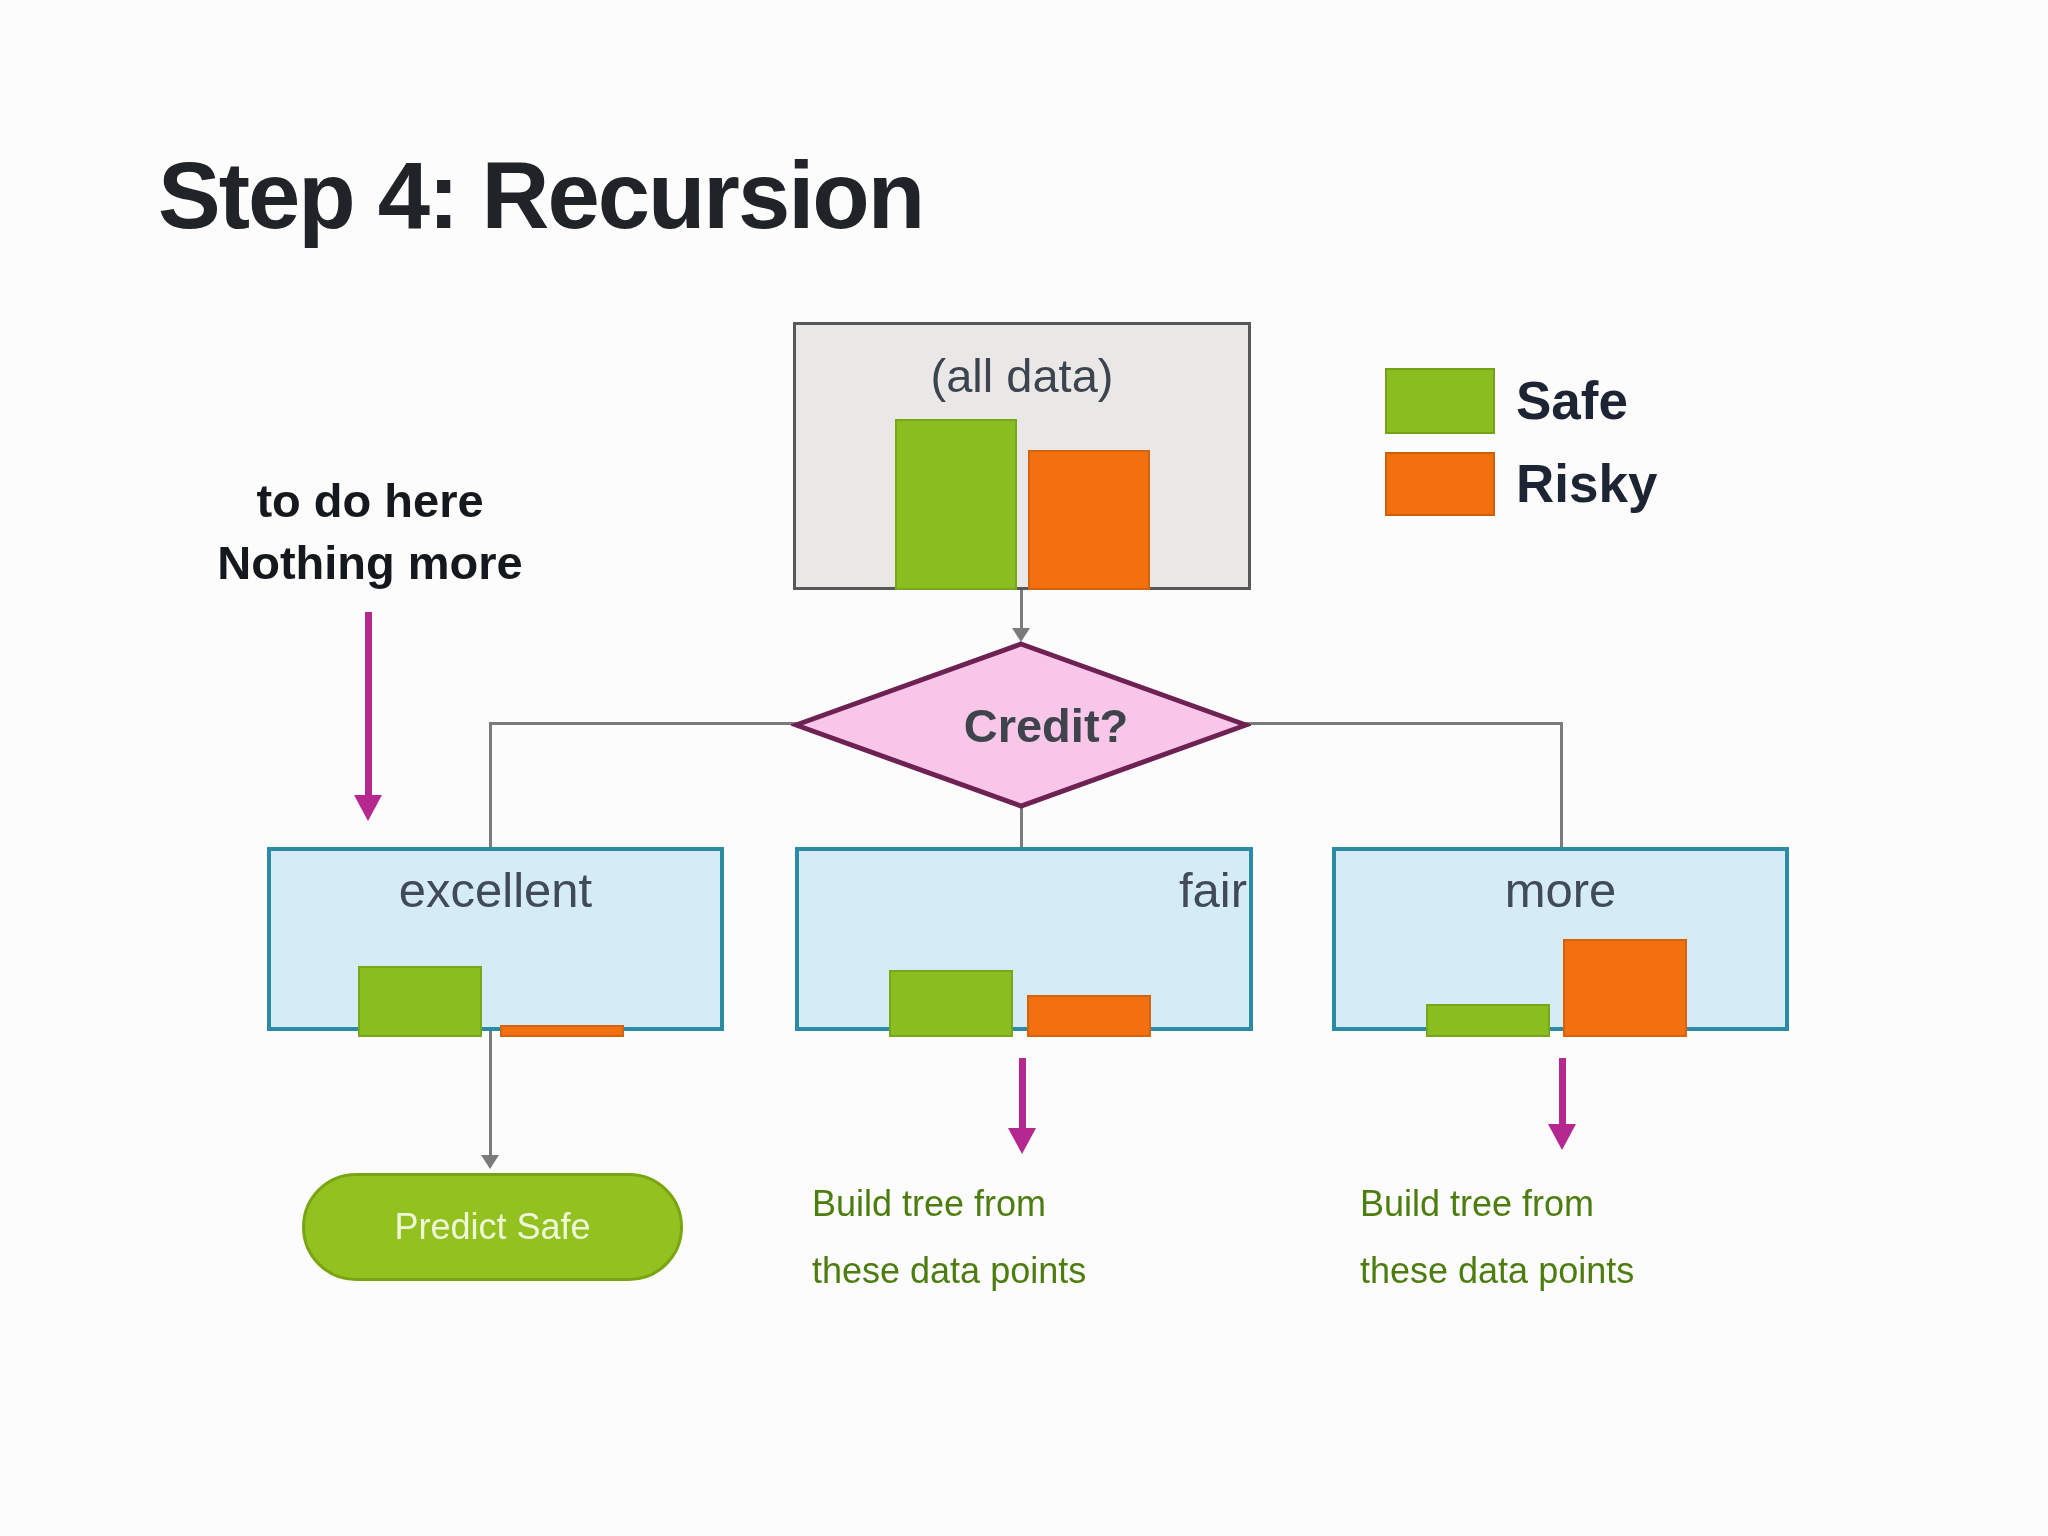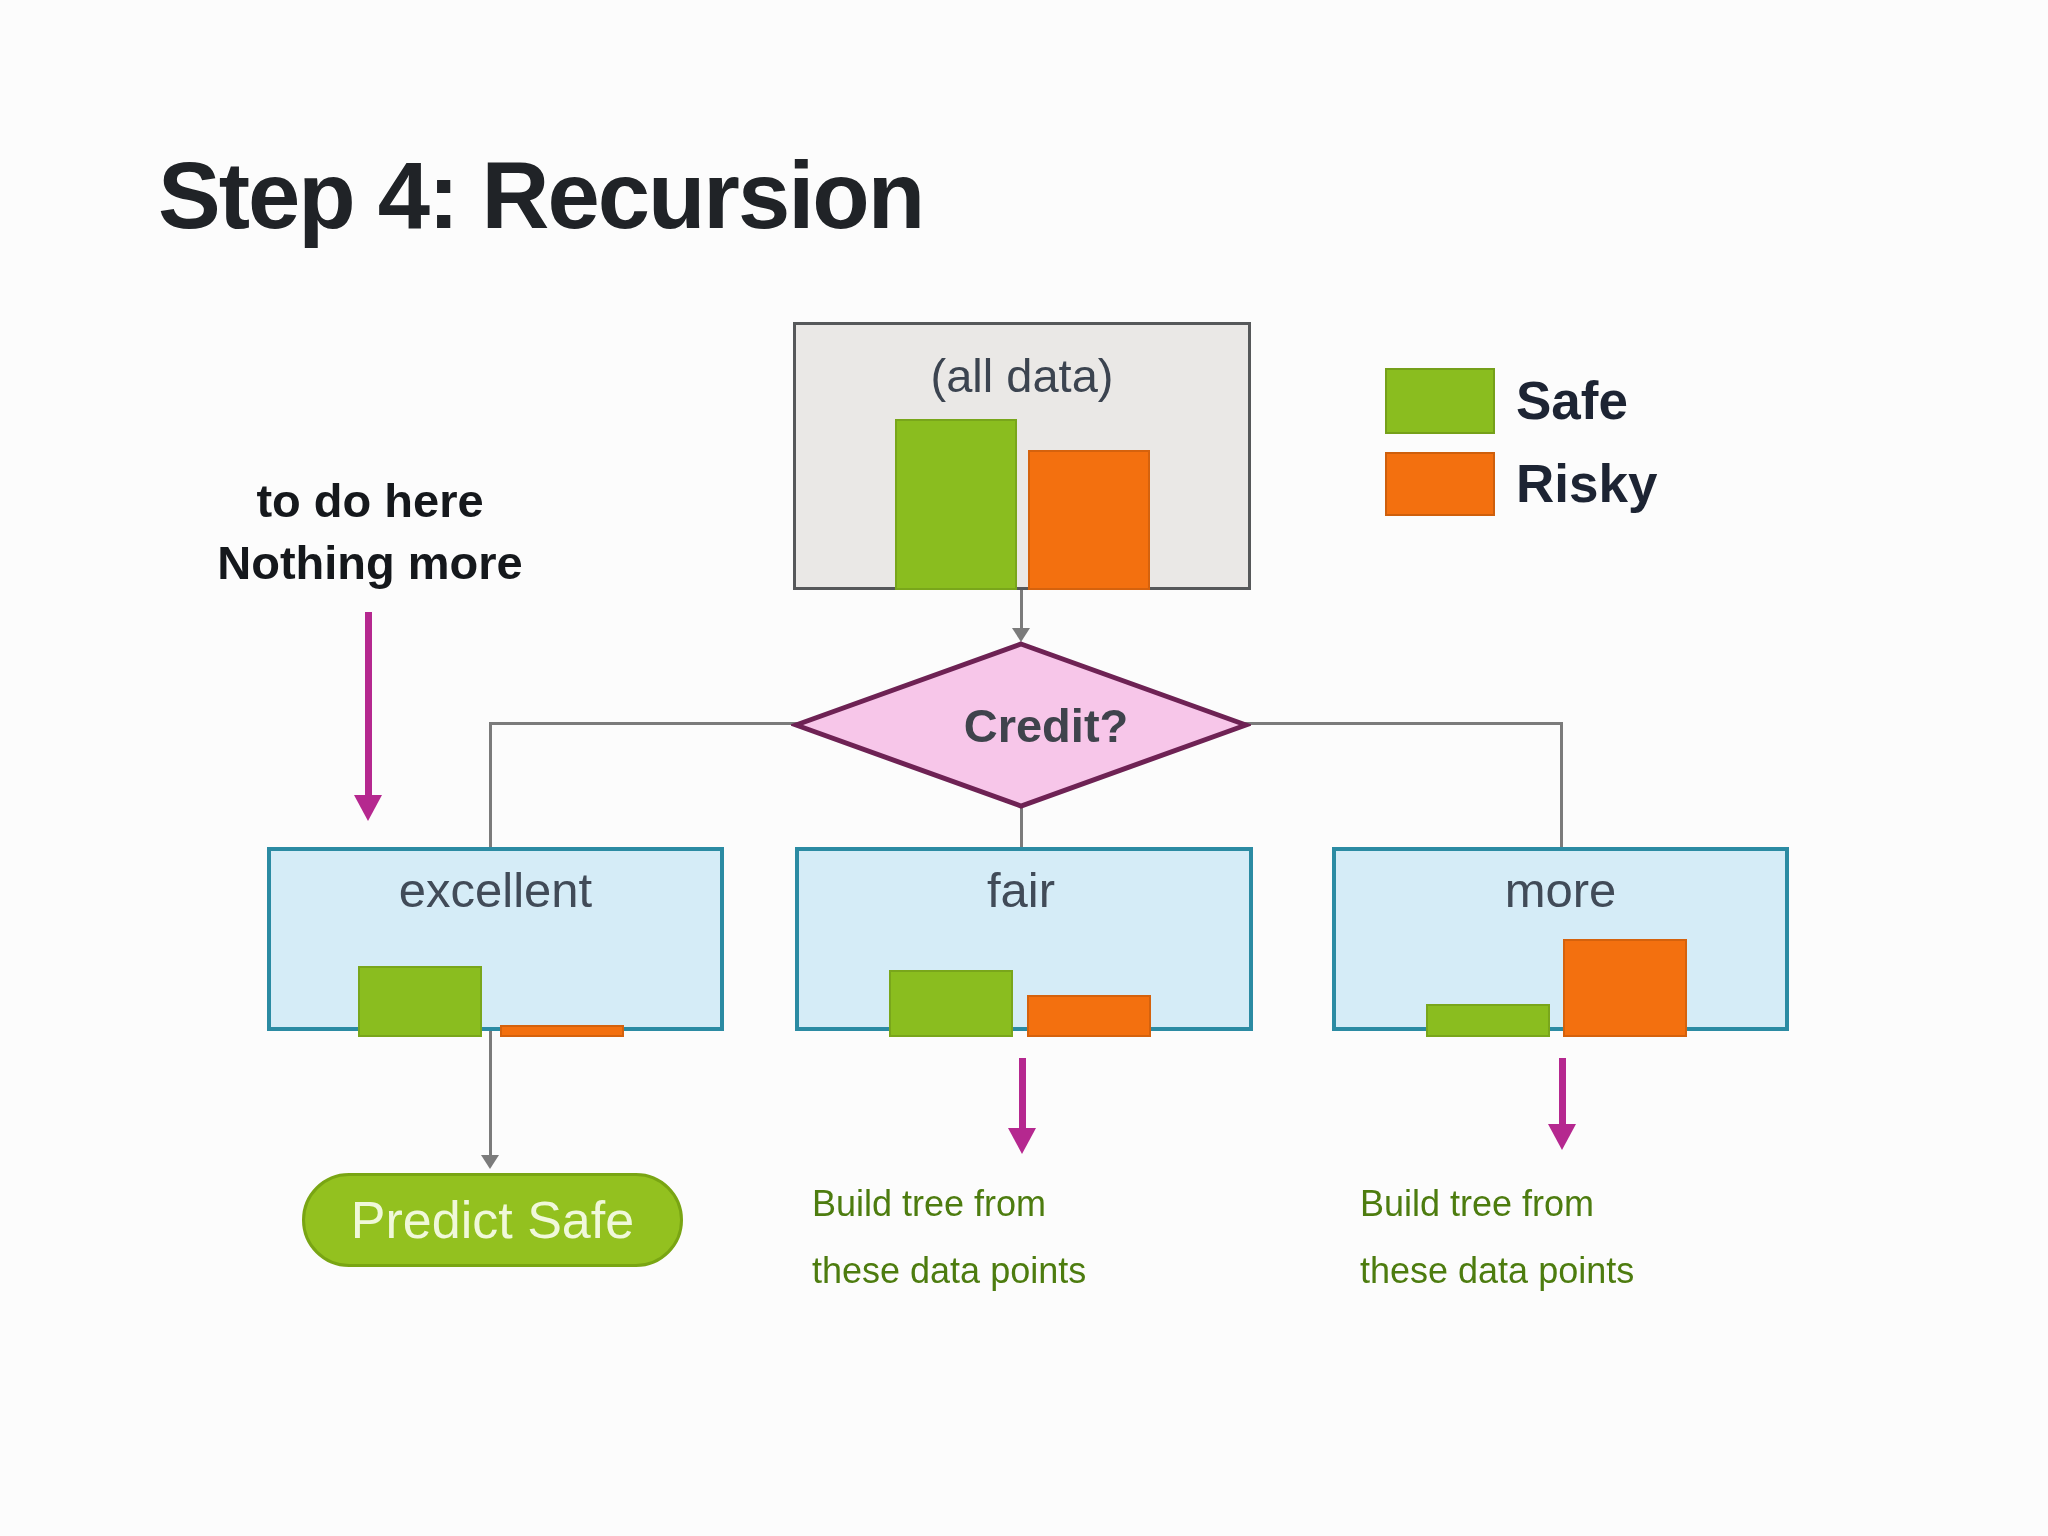--- a/index.html
+++ b/index.html
@@ -31,22 +31,22 @@
 
   
   .diamond-svg{left:791px;top:641px;width:460px;height:168px;}
   .diamond-label{left:816px;top:641px;width:460px;height:168px;display:flex;align-items:center;justify-content:center;font-size:47px;font-weight:600;color:#3f434c;}
 
   
   .branch-box{top:847px;width:457px;height:184px;background:#d5ecf7;border:4px solid #2b8ba3;}
   .branch-label{top:862px;width:457px;text-align:center;font-size:49px;font-weight:400;color:#414b58;}
 
   
-  .pill{left:302px;top:1173px;width:381px;height:94px;border-radius:60px;background:#93c11f;border:3px solid #79a513;
-        display:flex;align-items:center;justify-content:center;font-size:52px;color:#f0f8da;}
+  .pill{left:302px;top:1173px;width:381px;height:108px;border-radius:60px;background:#93c11f;border:3px solid #79a513;
+        display:flex;align-items:center;justify-content:center;font-size:36px;color:#f0f8da;}
 </style>
 </head>
 <body>
 
 <div class="slide">
 
   <div class="abs title">Step 4: Recursion</div>
 
   <div class="abs root-box"></div>
   <div class="abs root-label">(all data)</div>
@@ -76,21 +76,21 @@
   <div class="abs conn" style="left:1020px;top:804px;width:3px;height:43px;"></div>
 
   <svg class="abs diamond-svg" viewBox="0 0 460 168" preserveAspectRatio="none">
     <polygon points="230,3 455,84 230,165 5,84" fill="#f7c6e9" stroke="#6e2254" stroke-width="5"></polygon>
   </svg>
   <div class="abs diamond-label">Credit?</div>
 
   <div class="abs branch-box" style="left:267px;"></div>
   <div class="abs branch-label" style="left:267px;">excellent</div>
   <div class="abs branch-box" style="left:795px;width:458px;"></div>
-  <div class="abs branch-label" style="left:795px;width:452px;">fair</div>
+  <div class="abs branch-label" style="left:795px;width:452px;text-align:right;">fair</div>
   <div class="abs branch-box" style="left:1332px;"></div>
   <div class="abs branch-label" style="left:1332px;">more</div>
 
   <div class="bar" style="left: 358px; width: 124px; bottom: 499px; height: 71px; background-color: rgb(138, 189, 31);"></div>
   <div class="bar" style="left: 500px; width: 124px; bottom: 499px; height: 12px; background-color: rgb(243, 112, 15);"></div>
   <div class="bar" style="left: 889px; width: 124px; bottom: 499px; height: 67px; background-color: rgb(138, 189, 31);"></div>
   <div class="bar" style="left: 1027px; width: 124px; bottom: 499px; height: 42px; background-color: rgb(243, 112, 15);"></div>
   <div class="bar" style="left: 1426px; width: 124px; bottom: 499px; height: 33px; background-color: rgb(138, 189, 31);"></div>
   <div class="bar" style="left: 1563px; width: 124px; bottom: 499px; height: 98px; background-color: rgb(243, 112, 15);"></div>
 

